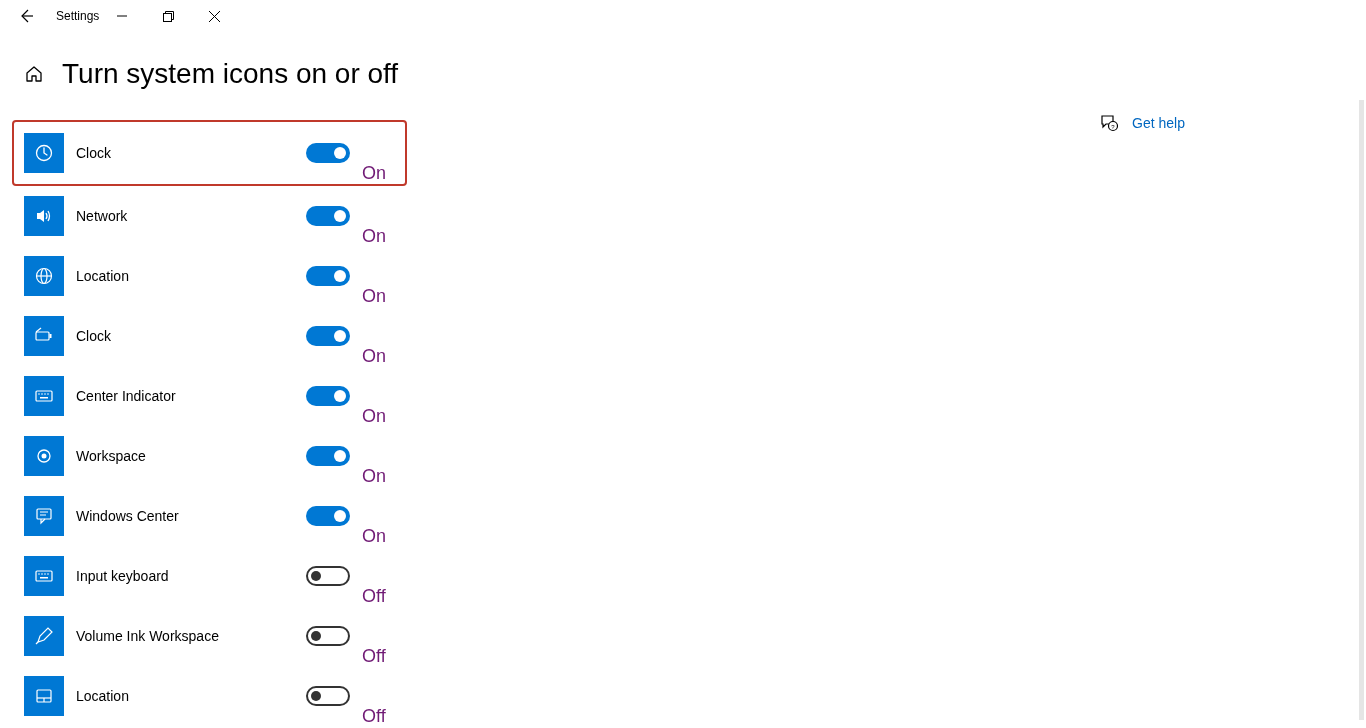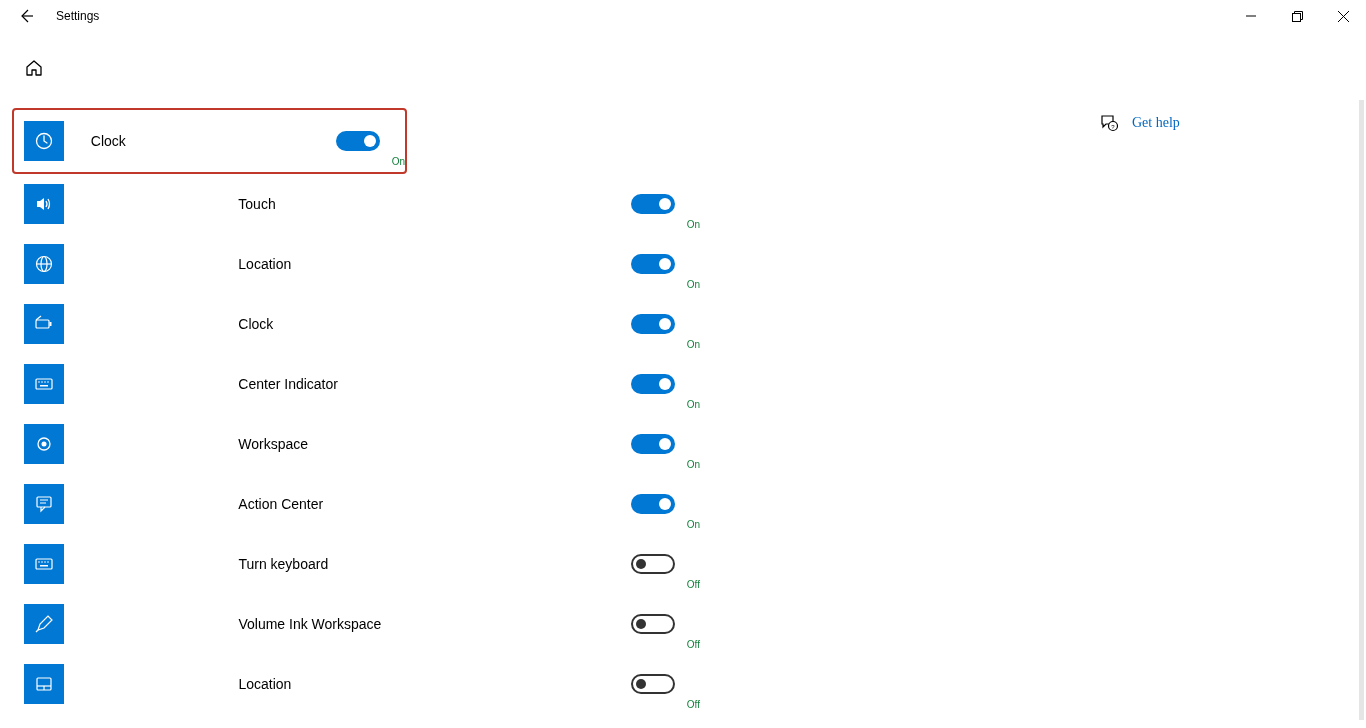--- a/index.html
+++ b/index.html
@@ -9,21 +9,21 @@
   color: #000000;
   width: 1366px;
   height: 728px;
   overflow: hidden;
   position: relative;
 }
 .titlebar {
   height: 32px;
   display: flex;
   align-items: center;
-  justify-content: space-between;
+  justify-content: flex-start;
   padding: 0 0 0 0;
 }
 .titlebar-left {
   display: flex;
   align-items: center;
   gap: 20px;
   padding-left: 16px;
 }
 .back-btn {
   width: 20px;
@@ -73,21 +73,20 @@
 }
 .list {
   padding-left: 24px;
   width: 700px;
 }
 .item-row {
   display: flex;
   align-items: center;
   height: 60px;
   position: relative;
-  justify-content: space-between;
 }
 .item-row.highlighted {
   border: 2px solid #c0392b;
   border-radius: 4px;
   margin-left: -12px;
   padding-left: 10px;
   width: 395px;
   height: 66px;
 }
 .icon-tile {
@@ -138,37 +137,36 @@
   background: #fff;
   right: 4px;
 }
 .toggle.off .thumb {
   background: #333;
   left: 3px;
   width: 10px;
   height: 10px;
 }
 .toggle-state {
-  font-size: 10px;
-  color: #15803d;
+  font-size: 18px;
+  color: #701a75;
   margin-top: 40px;
 }
 .sidebar-help {
   position: absolute;
   left: 1100px;
   top: 114px;
   display: flex;
   align-items: center;
   gap: 14px;
 }
 .help-link {
   color: #0067c0;
   font-size: 14px;
   cursor: pointer;
-  font-family: Liberation Serif, serif;
 }
 .scrollbar-track {
   position: absolute;
   right: 2px;
   top: 100px;
   width: 5px;
   height: 620px;
   background: #e5e5e5;
 }
 svg { display: block; }
@@ -206,20 +204,21 @@
     </div>
   </div>
 </div>
 
 <div class="header-row">
   <div class="home-icon-wrap">
     <svg width="18" height="18" viewBox="0 0 18 18">
         <path d="M2 8 L9 2 L16 8 V16 H11 V11 H7 V16 H2 Z" stroke="#000" stroke-width="1.3" fill="none" stroke-linejoin="round"></path>
       </svg>
   </div>
+  <div class="page-title">Turn system icons on or off</div>
 </div>
 
 <div class="content">
   <div class="list">
       <div class="item-row highlighted">
         <div class="icon-tile">
           <svg width="20" height="20" viewBox="0 0 20 20">
             <circle cx="10" cy="10" r="7.5" stroke="#fff" stroke-width="1.3" fill="none"></circle>
             <path d="M10 5 V10 L13 12" stroke="#fff" stroke-width="1.3" fill="none" stroke-linecap="round"></path>
           </svg>
@@ -232,21 +231,21 @@
           <div class="toggle-state">On</div>
         </div>
       </div>
       <div class="item-row">
         <div class="icon-tile">
           <svg width="20" height="20" viewBox="0 0 20 20">
             <path d="M3 7 H6 L10 4 V16 L6 13 H3 Z" fill="#fff"></path>
             <path d="M12 7 Q14 10 12 13 M14 5 Q17 10 14 15" stroke="#fff" stroke-width="1.3" fill="none"></path>
           </svg>
         </div>
-        <div class="item-label">Touch</div>
+        <div class="item-label">Network</div>
         <div class="toggle-wrap">
           <div class="toggle on">
             <div class="thumb"></div>
           </div>
           <div class="toggle-state">On</div>
         </div>
       </div>
       <div class="item-row">
         <div class="icon-tile">
           <svg width="20" height="20" viewBox="0 0 20 20">
@@ -315,40 +314,40 @@
       </div>
       <div class="item-row">
         <div class="icon-tile">
           <svg width="20" height="20" viewBox="0 0 20 20">
             <rect x="3" y="3" width="14" height="10" stroke="#fff" stroke-width="1.2" fill="none" rx="1"></rect>
             <path d="M7 13 L7 17 L11 13" stroke="#fff" stroke-width="1.2" fill="none"></path>
             <line x1="6" y1="6" x2="14" y2="6" stroke="#fff" stroke-width="1"></line>
             <line x1="6" y1="9" x2="12" y2="9" stroke="#fff" stroke-width="1"></line>
           </svg>
         </div>
-        <div class="item-label">Action Center</div>
+        <div class="item-label">Windows Center</div>
         <div class="toggle-wrap">
           <div class="toggle on">
             <div class="thumb"></div>
           </div>
           <div class="toggle-state">On</div>
         </div>
       </div>
       <div class="item-row">
         <div class="icon-tile">
           <svg width="20" height="20" viewBox="0 0 20 20">
             <rect x="2" y="5" width="16" height="10" stroke="#fff" stroke-width="1.2" fill="none" rx="1"></rect>
             <circle cx="5" cy="8" r="0.8" fill="#fff"></circle>
             <circle cx="8" cy="8" r="0.8" fill="#fff"></circle>
             <circle cx="11" cy="8" r="0.8" fill="#fff"></circle>
             <circle cx="14" cy="8" r="0.8" fill="#fff"></circle>
             <rect x="6" y="11" width="8" height="1.5" fill="#fff"></rect>
           </svg>
         </div>
-        <div class="item-label">Turn keyboard</div>
+        <div class="item-label">Input keyboard</div>
         <div class="toggle-wrap">
           <div class="toggle off">
             <div class="thumb"></div>
           </div>
           <div class="toggle-state">Off</div>
         </div>
       </div>
       <div class="item-row">
         <div class="icon-tile">
           <svg width="20" height="20" viewBox="0 0 20 20">

